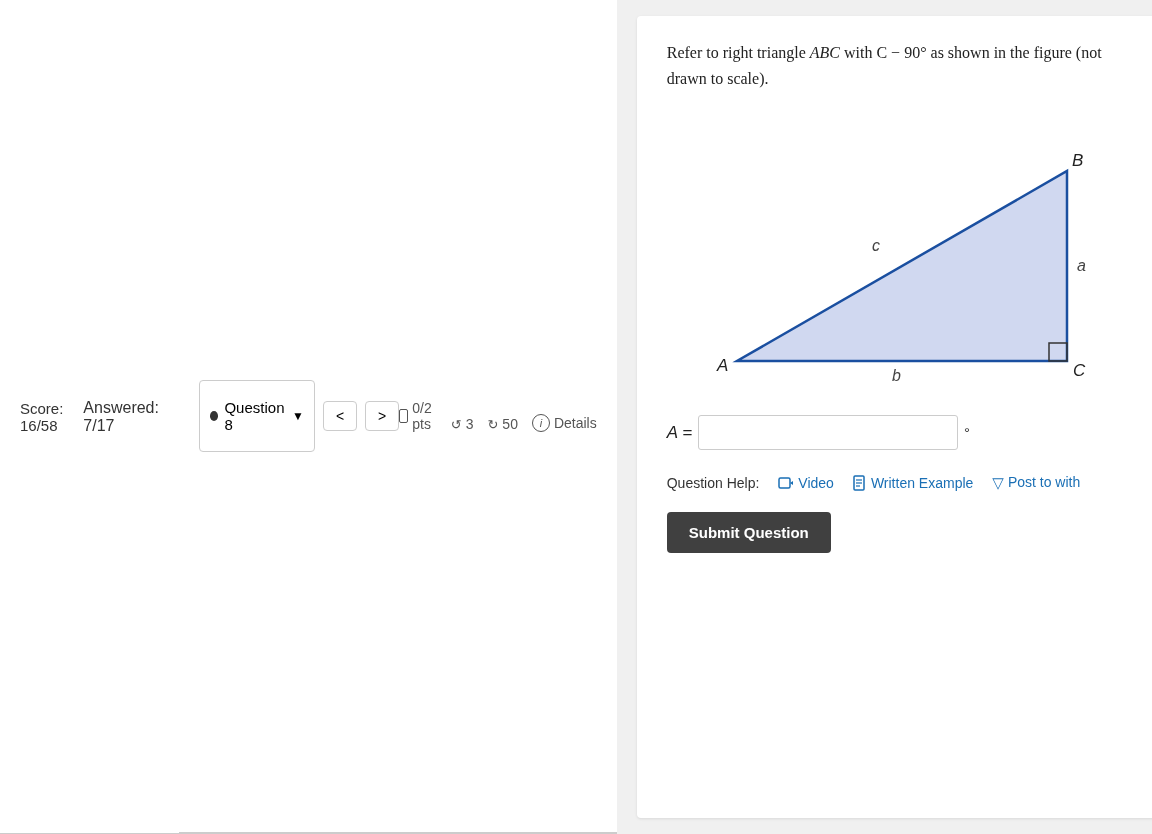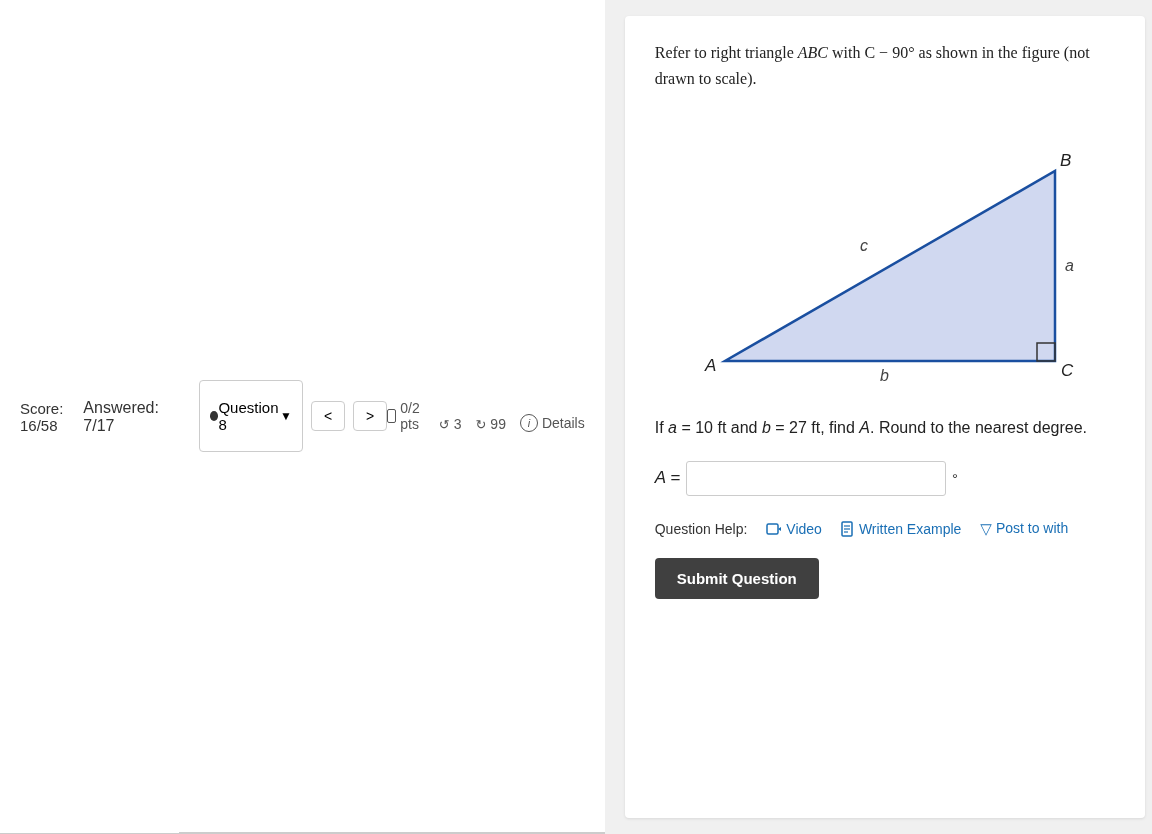--- a/index.html
+++ b/index.html
@@ -44,20 +44,21 @@
       border-bottom: 2px solid #ccc;
     }
     .question-selector {
       display: flex;
       align-items: center;
       gap: 8px;
     }
     .question-dropdown {
       display: flex;
       align-items: center;
+      gap: 6px;
       border: 1px solid #ccc;
       border-radius: 4px;
       padding: 18px 10px;
       background: #fff;
       cursor: pointer;
       font-size: 15px;
     }
     .dot {
       width: 10px;
       height: 10px;
@@ -217,21 +218,21 @@
       <div class="meta-item">
         <span class="checkbox-icon"></span>
         <span>0/2 pts</span>
       </div>
       <div class="meta-item">
         <span class="undo-icon">↺</span>
         <span>3</span>
       </div>
       <div class="meta-item">
         <span class="refresh-icon">↻</span>
-        <span>99</span>
+        <span>50</span>
       </div>
       <div class="meta-item" style="cursor:pointer;">
         <span class="info-circle">i</span>
         <span>Details</span>
       </div>
     </div>
   </div>
 
   <div class="content-area">
     
@@ -253,23 +254,20 @@
 
         <text x="165" y="140" font-size="16" font-style="italic" fill="#444" font-family="Arial">c</text>
 
         <text x="370" y="160" font-size="16" font-style="italic" fill="#444" font-family="Arial">a</text>
 
         <text x="185" y="270" font-size="16" font-style="italic" fill="#444" font-family="Arial">b</text>
       </svg>
     </div>
 
     
-    <div class="problem-statement">
-      If <em>a</em> = 10 ft and <em>b</em> = 27 ft, find <em>A</em>. Round to the nearest degree.
-    </div>
 
     
     <div class="answer-row">
       <span class="answer-label">A =</span>
       <input class="answer-input" type="text" style="">
       <span class="degree-symbol">°</span>
     </div>
 
     
     <div class="question-help">

